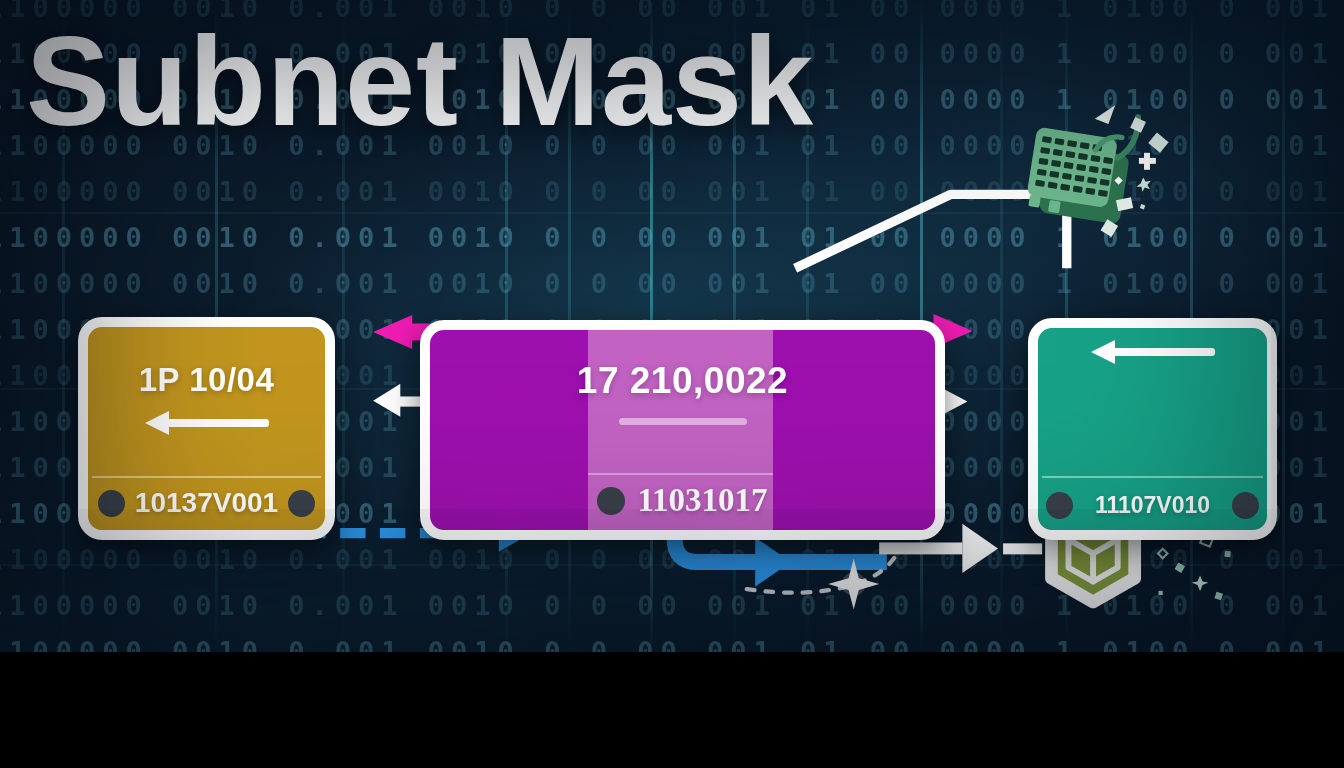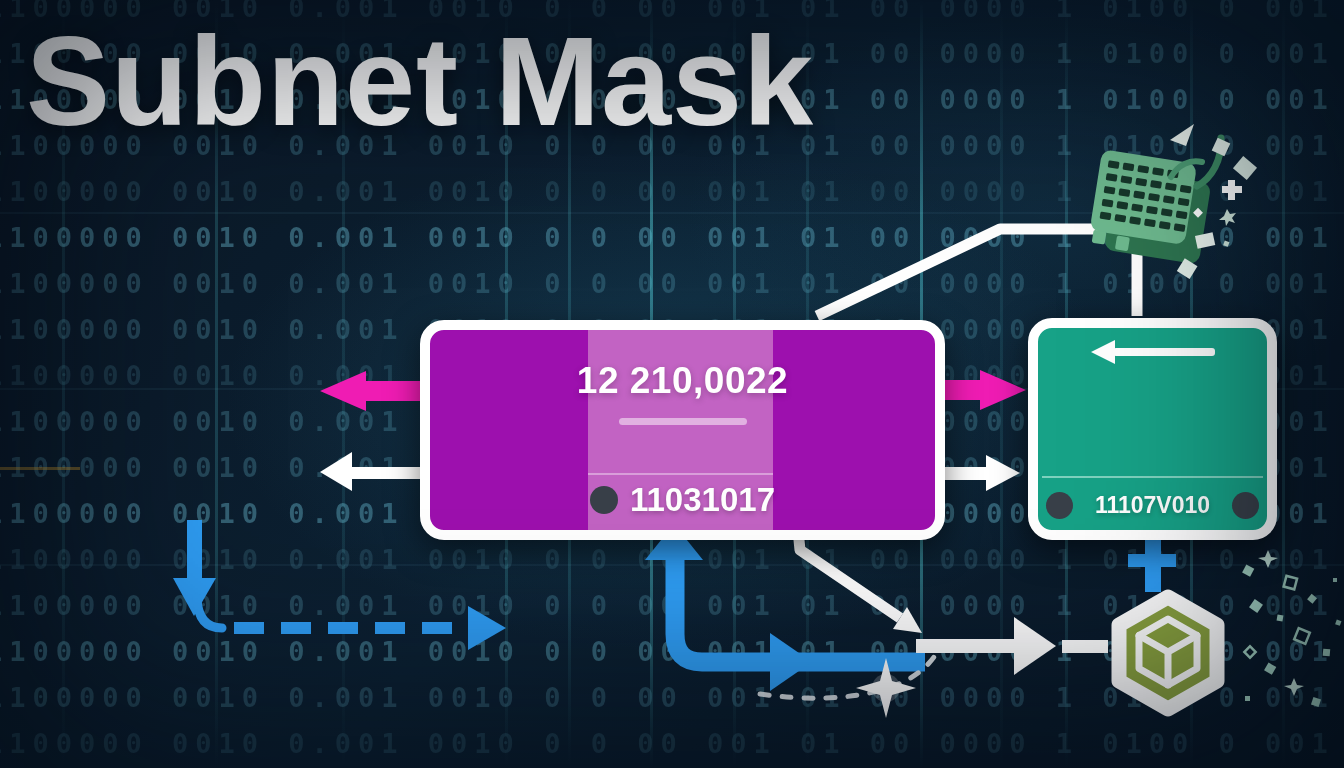--- a/index.html
+++ b/index.html
@@ -1,17 +1,17 @@
 <!DOCTYPE html>
 <html style="--gold: #c2961e; --purple: #9d10ae; --purple-band: #c263c3; --teal: #17a287; --pink: #ef1cb3; --blue: #2f9ef5; --olive: #8aa23f; --keyboard-green: #6fbb90; --keyboard-green-dark: #2e7550; --binary: #5fa8bd;"><head>
 <meta charset="utf-8">
 <style>
   html,body{margin:0;padding:0;background:#000;}
   .stage{
-    position:relative;width:1344px;height:768px;overflow:hidden;
+    position:relative;width:1344px;height:652px;overflow:hidden;
     background:linear-gradient(128deg,#0a1725 0%,#0c2133 48%,#091827 100%);
     font-family:"Liberation Sans",sans-serif;
   }
   
   .bg{position:absolute;inset:0;overflow:hidden;}
   .brow{
     position:absolute;left:-14px;white-space:nowrap;
     font-family:"DejaVu Sans Mono",monospace;font-size:27px;font-weight:700;
     letter-spacing:7px;color:var(--binary,#5fa8bd);opacity:.30;
   }
@@ -50,21 +50,21 @@
   .box-purple{left:420px;top:320px;width:505px;height:200px;background:var(--purple,#9d10ae);}
   .box-teal{left:1028px;top:318px;width:229px;height:202px;background:var(--teal,#17a287);}
   .band{position:absolute;left:158px;top:0;width:185px;height:100%;background:var(--purple-band,#c263c3);}
   .inbox-arrow{position:relative;display:flex;align-items:center;width:124px;margin:12px auto 0;}
   .inbox-arrow .head{width:0;height:0;border-top:12px solid transparent;border-bottom:12px solid transparent;border-right:24px solid #fff;}
   .inbox-arrow .bar{flex:1;height:8px;background:#fff;border-radius:3px;margin-left:-2px;}
   .divider{position:absolute;left:4px;right:4px;height:2px;background:rgba(255,248,225,.55);}
   .p-underline{position:relative;width:128px;height:7px;border-radius:4px;background:rgba(255,255,255,.5);margin:16px auto 0;}
   .p-divider{position:absolute;left:158px;width:185px;height:2px;background:rgba(255,255,255,.38);}
   .bottom-row{position:absolute;left:0;right:0;bottom:11px;display:flex;align-items:center;padding:0 10px;}
-  .bottom-row.centered{justify-content:center;gap:12px;padding:0;}
+  .bottom-row.centered{justify-content:center;gap:12px;padding:0;font-family:Liberation Serif, serif;}
   .dot{width:27px;height:27px;border-radius:50%;background:#394049;flex:none;}
   .serial{color:#fff;font-weight:700;flex:1;text-align:center;text-shadow:0 2px 5px rgba(0,0,0,.25);}
   .serial.fixed{flex:none;}
 </style>
 </head>
 <body>
 
 <div class="stage">
 
   <div class="bg">
@@ -241,25 +241,40 @@
       <polygon points="1294,678 1297,685 1304,686 1297,689 1294,696 1291,689 1284,686 1291,685" fill="#cdeee2"></polygon>
       <rect x="1312" y="698" width="8" height="8" transform="rotate(18 1316 702)"></rect>
       <rect x="1245" y="696" width="5" height="5"></rect>
       <rect x="1336" y="620" width="5" height="5" transform="rotate(20 1338 622)"></rect>
       <rect x="1333" y="578" width="4" height="4"></rect>
     </g>
   </svg>
 
   <h1 class="title">Subnet Mask</h1>
 
+  <div class="box box-gold">
+    <div class="box-inner">
+      <div class="label" style="margin-top:34px;font-size:33px;">1P 10/04</div>
+      <div class="inbox-arrow">
+        <span class="head"></span>
+        <span class="bar"></span>
+      </div>
+      <div class="divider" style="bottom:52px;"></div>
+      <div class="bottom-row">
+        <span class="dot"></span>
+        <span class="serial" style="font-size:28px;">10137V001</span>
+        <span class="dot"></span>
+      </div>
+    </div>
+  </div>
 
   <div class="box box-purple">
     <div class="box-inner">
       <div class="band"></div>
-      <div class="label" style="margin-top:30px;font-size:37px;">12 210,0022</div>
+      <div class="label" style="margin-top:30px;font-size:37px;">17 210,0022</div>
       <div class="p-underline"></div>
       <div class="p-divider" style="bottom:55px;"></div>
       <div class="bottom-row centered">
         <span class="dot" style="width:28px;height:28px;"></span>
         <span class="serial fixed" style="font-size:33px;">11031017</span>
       </div>
     </div>
   </div>
 
   <div class="box box-teal">

